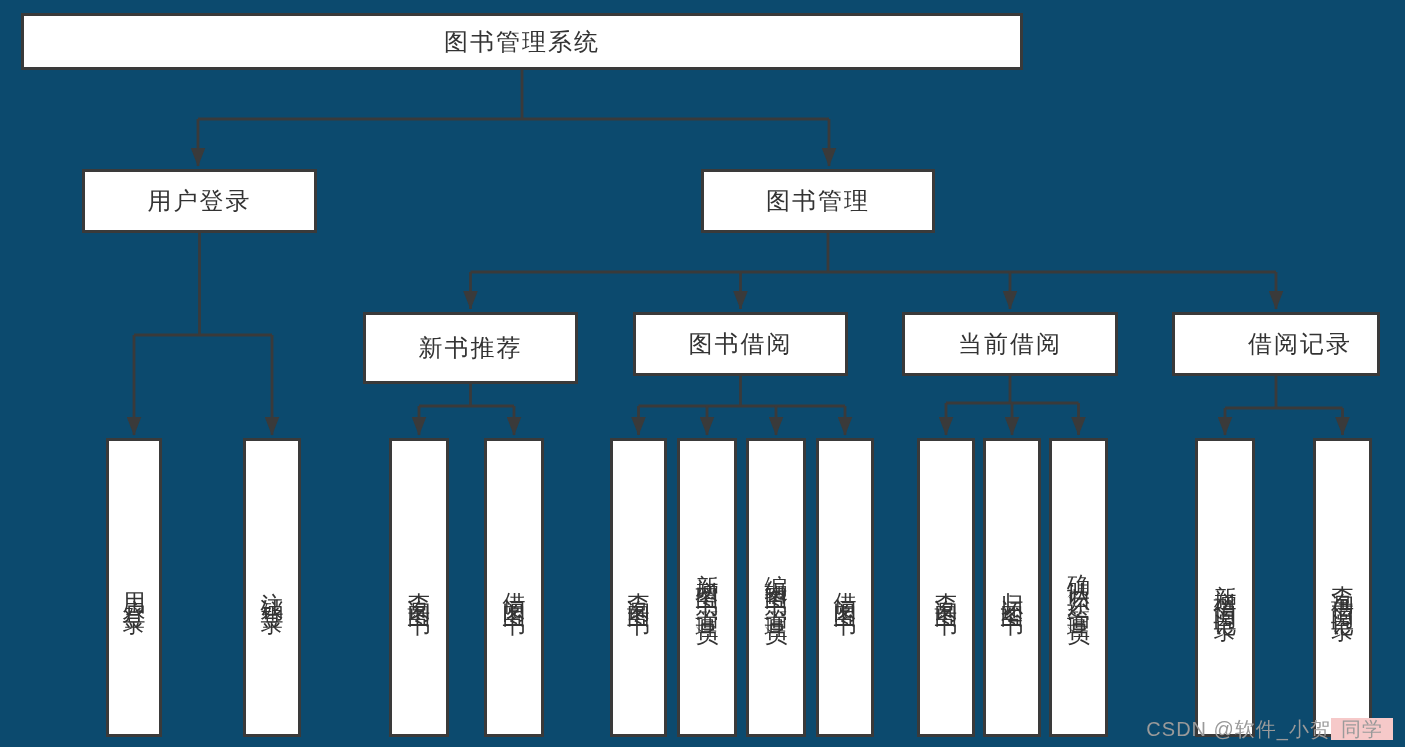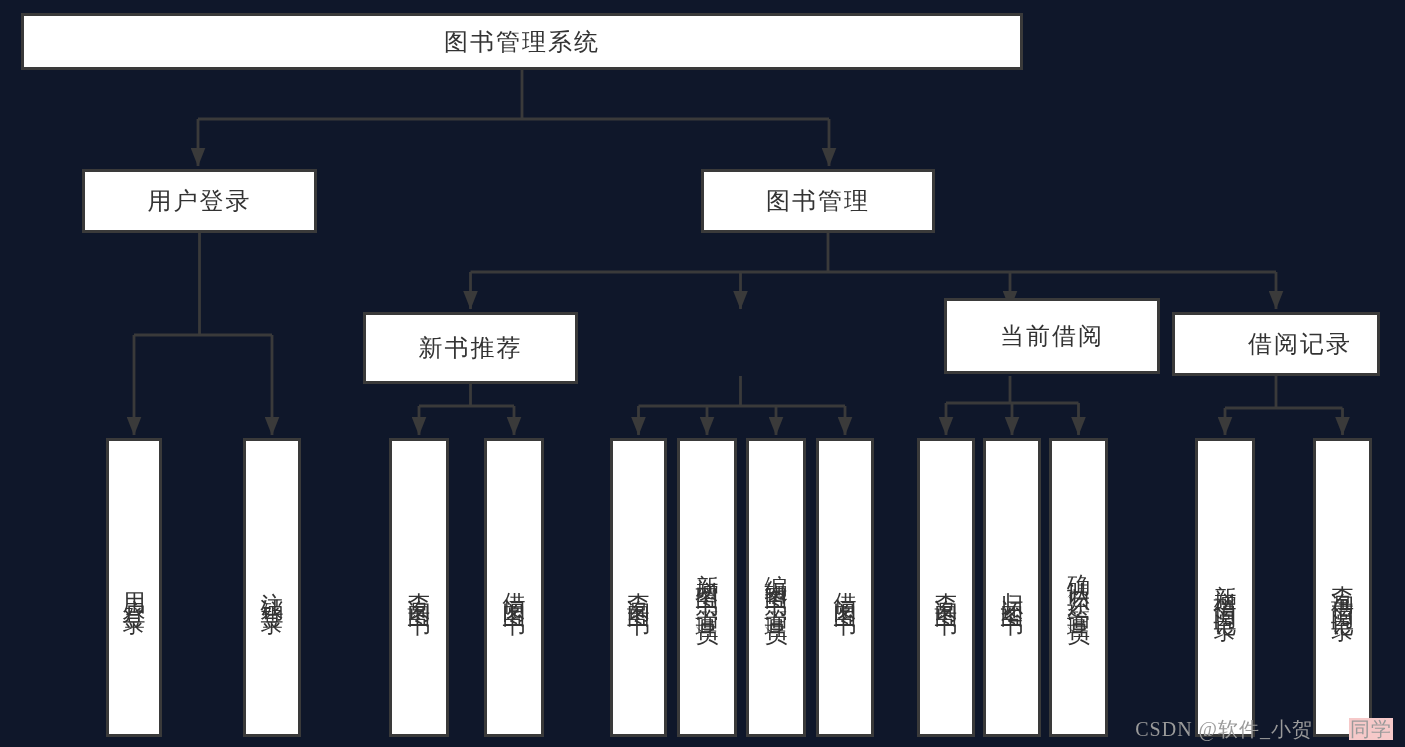--- a/index.html
+++ b/index.html
@@ -1,21 +1,21 @@
 <!DOCTYPE html>
 <html><head>
 <meta charset="utf-8">
 <style>
   html, body { margin: 0; padding: 0; background: #ffffff; }
   #canvas {
     position: relative;
     width: 1405px;
     height: 747px;
-    background: #0f172a;
-    font-family: Liberation Serif, serif;
+    background: #0c4a6e;
+    font-family: Liberation Sans, sans-serif;
     overflow: hidden;
   }
   #wires { position: absolute; left: 0; top: 0; width: 1405px; height: 747px; }
   .hbox {
     position: absolute;
     box-sizing: border-box;
     border: 3px solid #3a3a3a;
     background: #ffffff;
     display: flex;
     align-items: center;
@@ -49,22 +49,21 @@
     right: 12px;
     bottom: 4px;
     font-size: 20px;
     color: #9a9a9a;
     white-space: nowrap;
     letter-spacing: 1px;
   }
   #watermark .wm-hl {
     background: #f6c9c9;
     color: #9a9a9a;
-    padding: 0 1px;
-    margin-left: 36px;
+    padding: 0 10px;
   }
 </style>
 </head>
 <body>
 
 <div id="canvas">
 
   <svg id="wires" viewBox="0 0 1405 747" xmlns="http://www.w3.org/2000/svg">
     <defs>
       <marker id="arw" viewBox="0 0 19 15" markerWidth="19" markerHeight="15" refX="18.5" refY="7.5" orient="auto" markerUnits="userSpaceOnUse">
@@ -122,21 +121,24 @@
   <div class="hbox" style="left:82px; top:169px; width:235px; height:64px;">
     <span>用户登录</span>
   </div>
   <div class="hbox" style="left:701px; top:169px; width:234px; height:64px;">
     <span>图书管理</span>
   </div>
 
   <div class="hbox" style="left:363px; top:312px; width:215px; height:72px;">
     <span>新书推荐</span>
   </div>
-  <div class="hbox" style="left:902px; top:298px; width:216px; height:76px;margin-left:42px;">
+  <div class="hbox" style="left:633px; top:312px; width:215px; height:64px;">
+    <span>图书借阅</span>
+  </div>
+  <div class="hbox" style="left:902px; top:312px; width:216px; height:64px;">
     <span>当前借阅</span>
   </div>
   <div class="hbox" style="left:1172px; top:312px; width:208px; height:64px;padding-left:48px;">
     <span>借阅记录</span>
   </div>
 
   <div class="vbox" style="left:106px; top:438px; width:56px; height:299px;">
     <span>用户登录</span>
   </div>
   <div class="vbox" style="left:243px; top:438px; width:58px; height:299px;">

